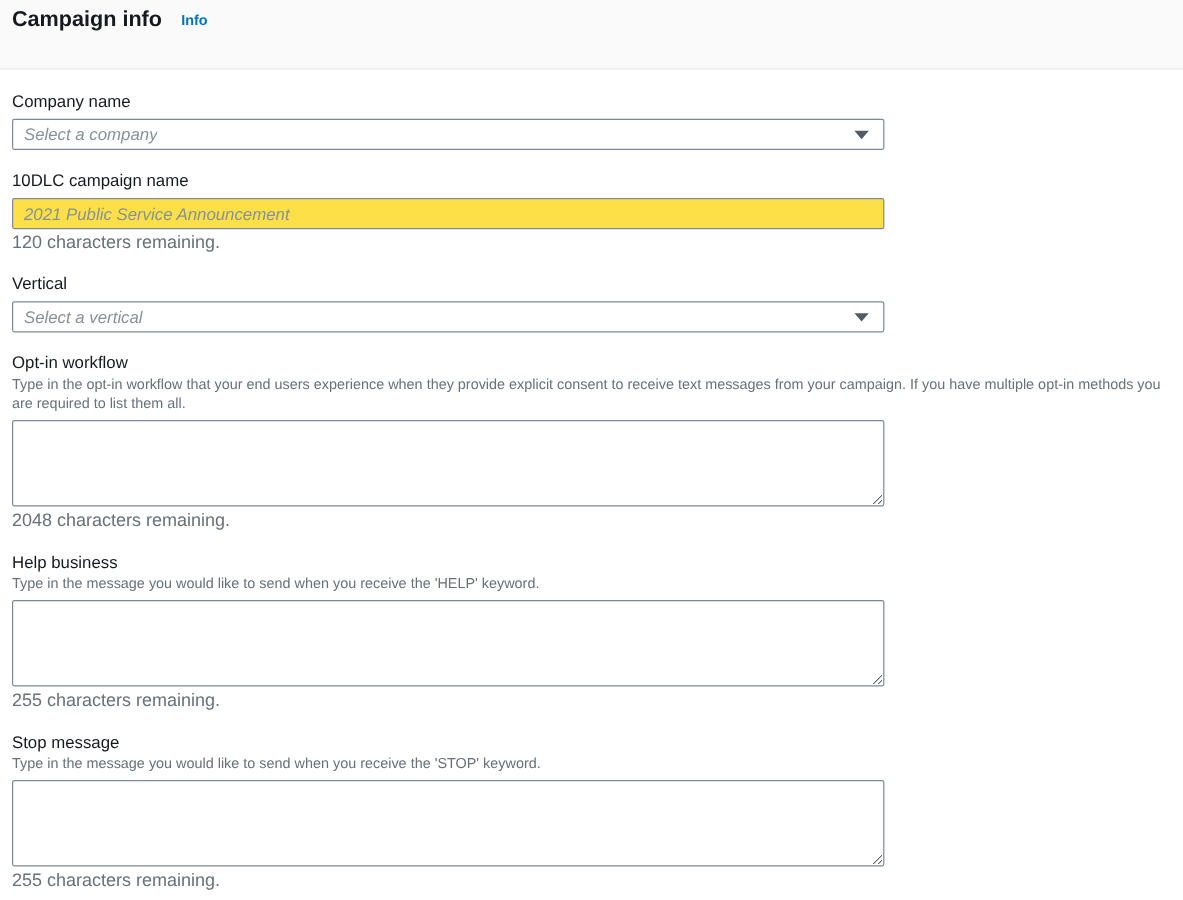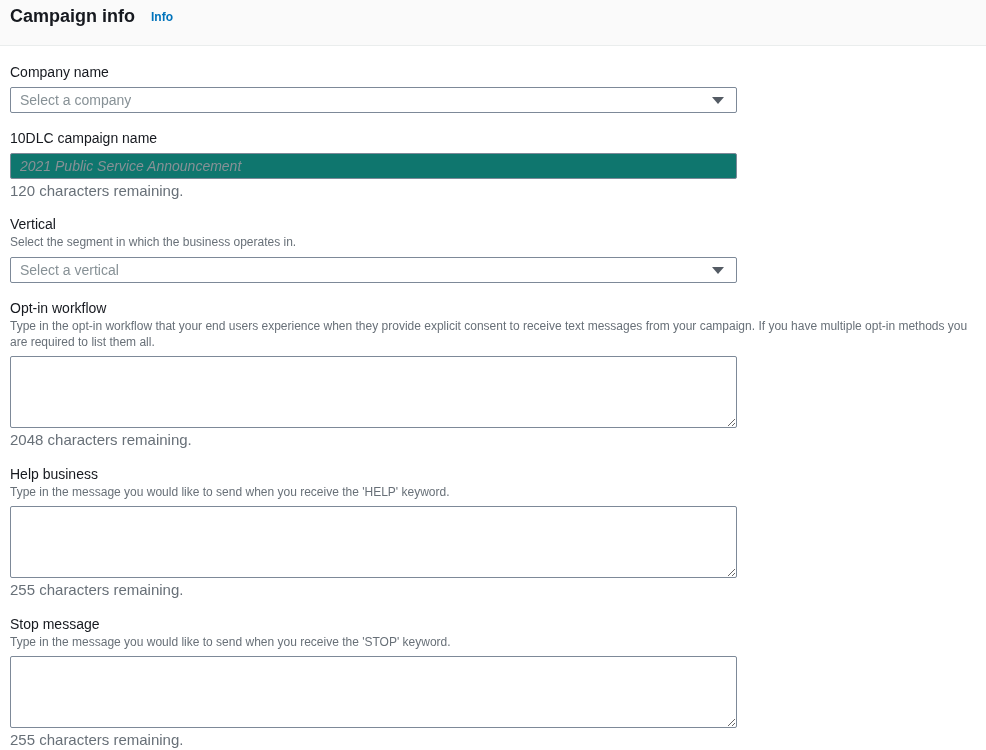--- a/index.html
+++ b/index.html
@@ -4,21 +4,21 @@
 <style>
   * { margin: 0; padding: 0; box-sizing: border-box; }
   html, body {
     width: 986px; height: 750px;
     background: #ffffff;
     font-family: "Liberation Sans", "DejaVu Sans", sans-serif;
     color: #16191f;
     overflow: hidden;
   }
   .section-header {
-    height: 46px;
+    height: 58px;
     background: #fafafa;
     border-bottom: 1px solid #eaeded;
     padding: 4px 10px 0 10px;
     display: flex;
     align-items: flex-start;
   }
   .section-title {
     font-size: 18px;
     font-weight: 700;
     color: #16191f;
@@ -58,20 +58,21 @@
     border: 1px solid #7d8998;
     border-radius: 2px;
     background: #ffffff;
     display: flex;
     align-items: center;
     padding: 0 30px 0 9px;
     cursor: pointer;
   }
   .select-placeholder {
     font-size: 14px;
+    font-style: italic;
     color: #879196;
     white-space: nowrap;
     overflow: hidden;
   }
   .select-caret {
     position: absolute;
     right: 12px;
     top: 50%;
     margin-top: -3px;
     width: 0; height: 0;
@@ -81,21 +82,21 @@
   }
   .text-input {
     width: 727px;
     height: 26px;
     border: 1px solid #7d8998;
     border-radius: 2px;
     padding: 0 9px;
     font-family: "Liberation Sans", "DejaVu Sans", sans-serif;
     font-size: 14px;
     color: #16191f;
-    background: #0f766e;
+    background: #fde047;
     outline: none;
   }
   .text-input::placeholder {
     font-style: italic;
     color: #879196;
     opacity: 1;
   }
   .textarea-input {
     display: block;
     width: 727px;
@@ -149,21 +150,20 @@
   <div class="field-group campaign-name">
     <label class="field-label">10DLC campaign name</label>
     <div class="control-row">
       <input type="text" class="text-input" placeholder="2021 Public Service Announcement" style="">
     </div>
     <div class="field-hint">120 characters remaining.</div>
   </div>
 
   <div class="field-group vertical">
     <label class="field-label">Vertical</label>
-    <div class="field-desc">Select the segment in which the business operates in.</div>
     <div class="control-row">
       <div class="select-box" role="button" aria-haspopup="listbox">
         <span class="select-placeholder">Select a vertical</span>
         <span class="select-caret"></span>
       </div>
     </div>
   </div>
 
   <div class="field-group optin">
     <label class="field-label">Opt-in workflow</label>

